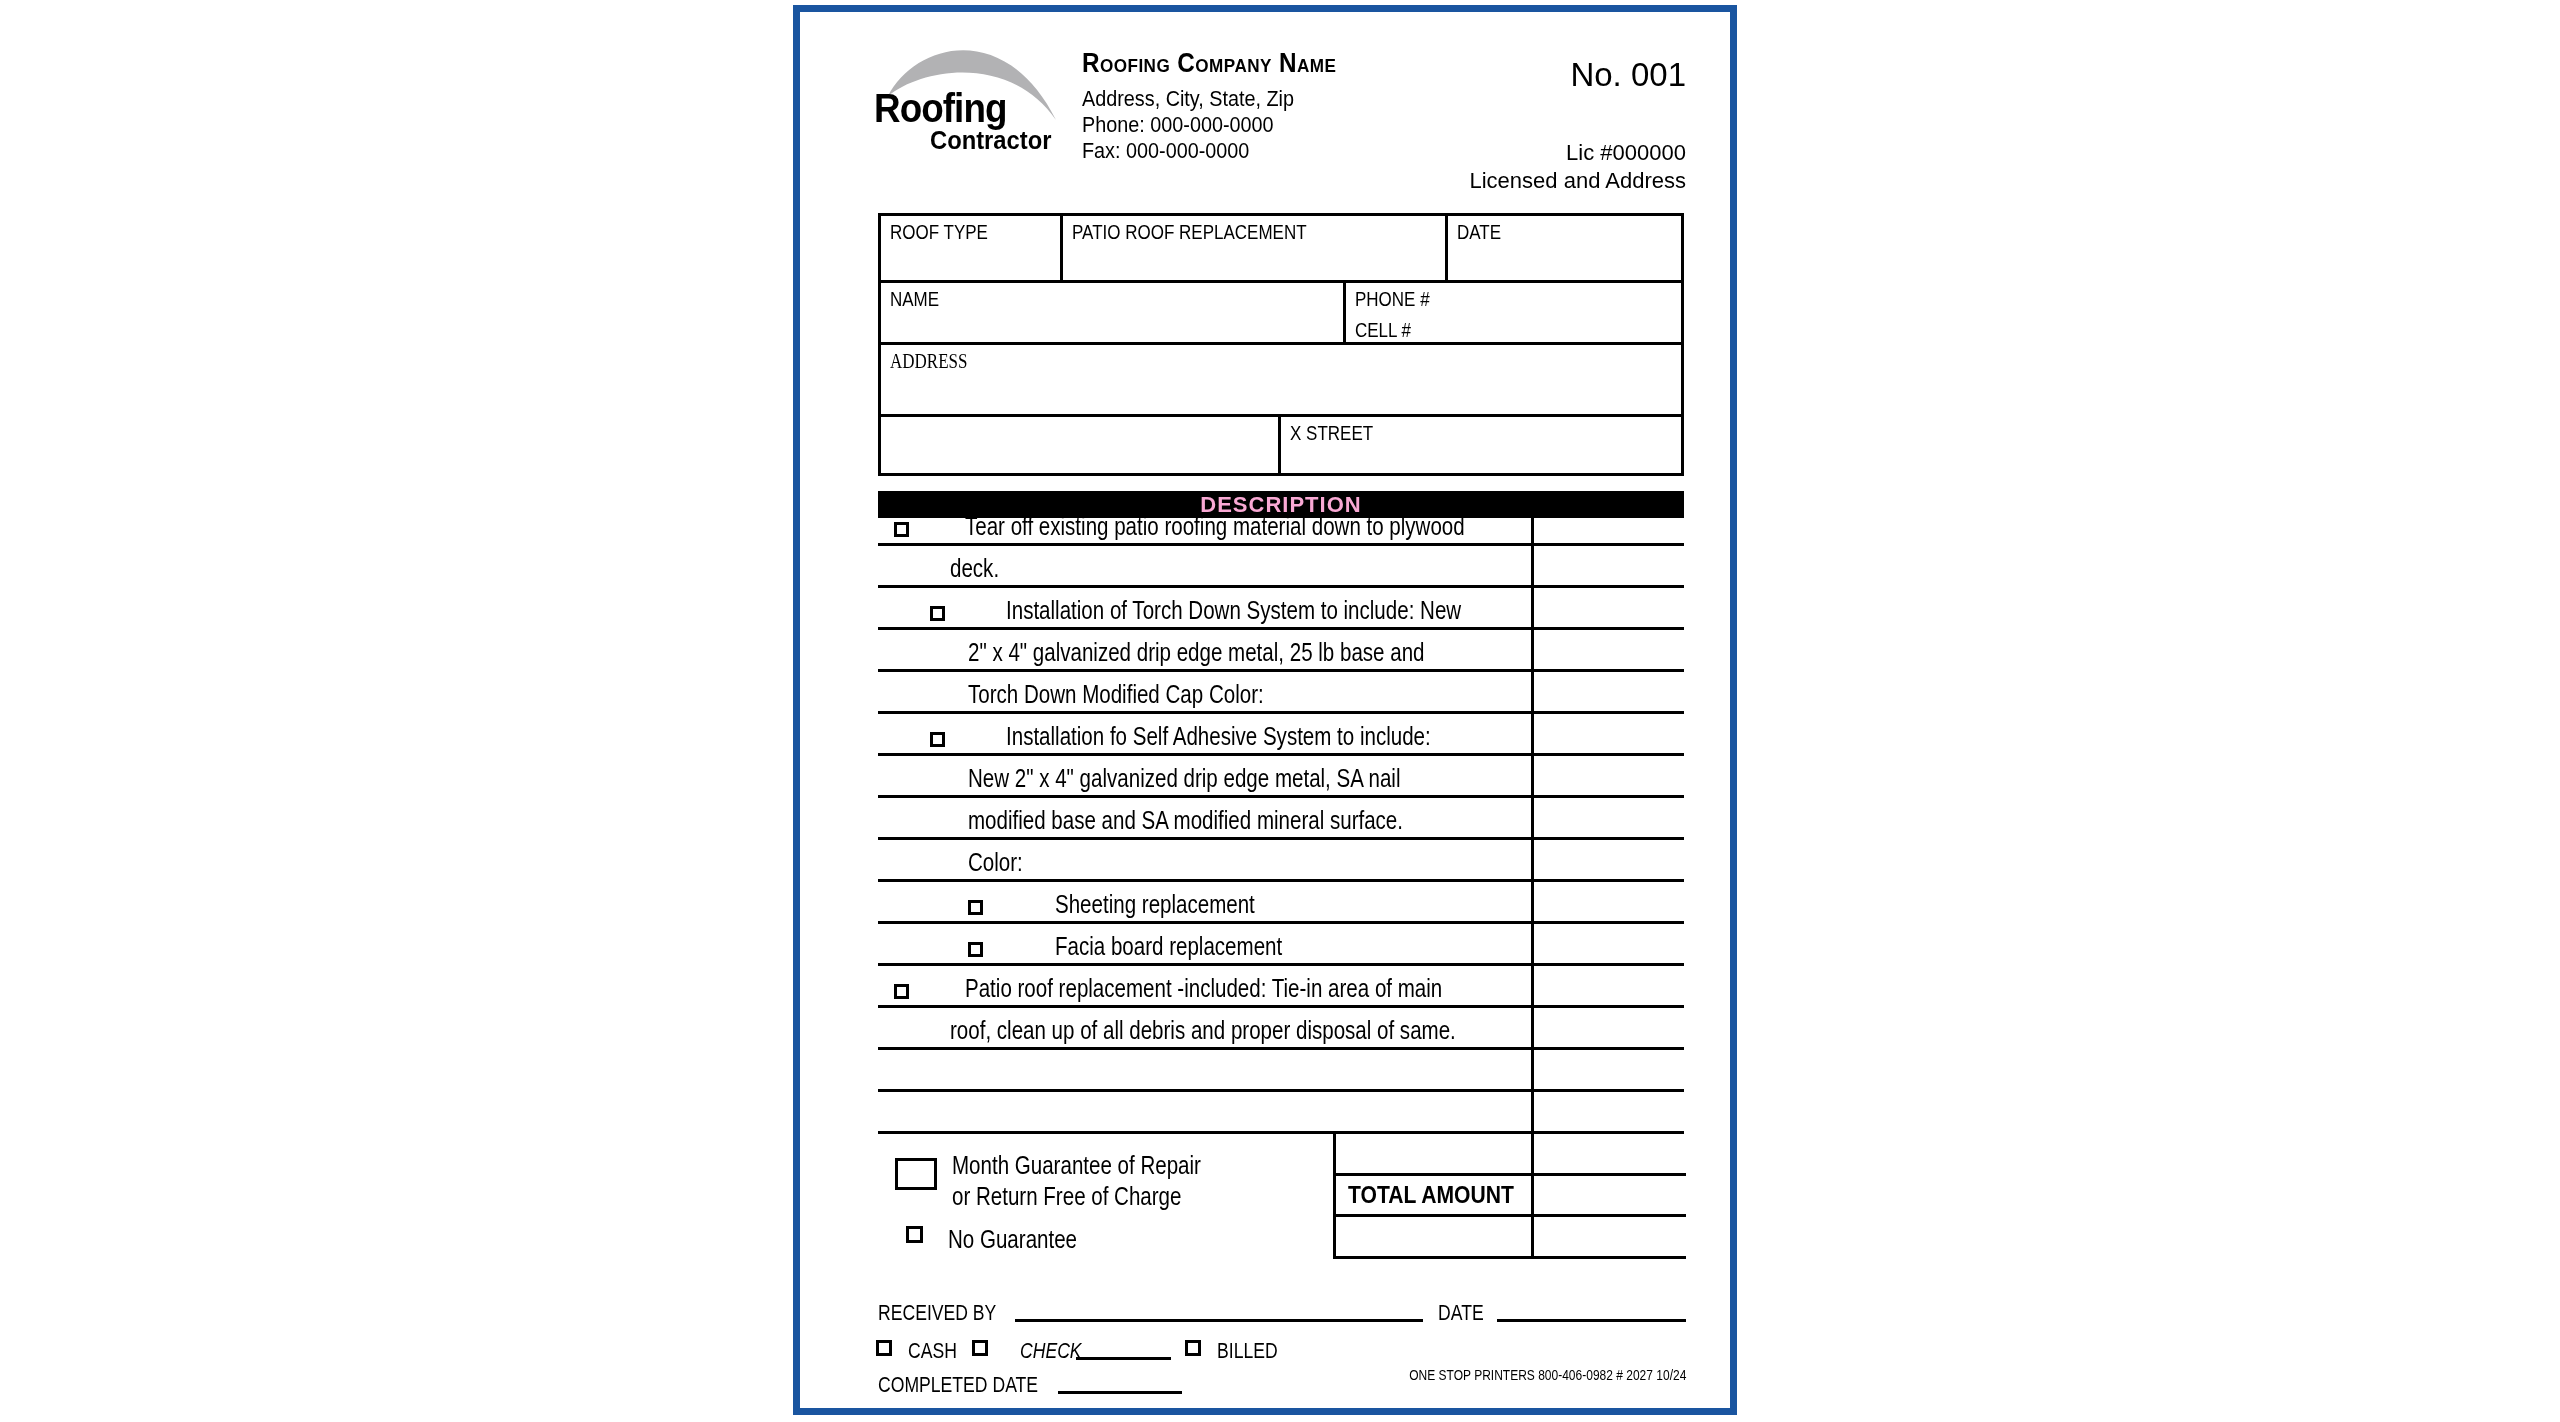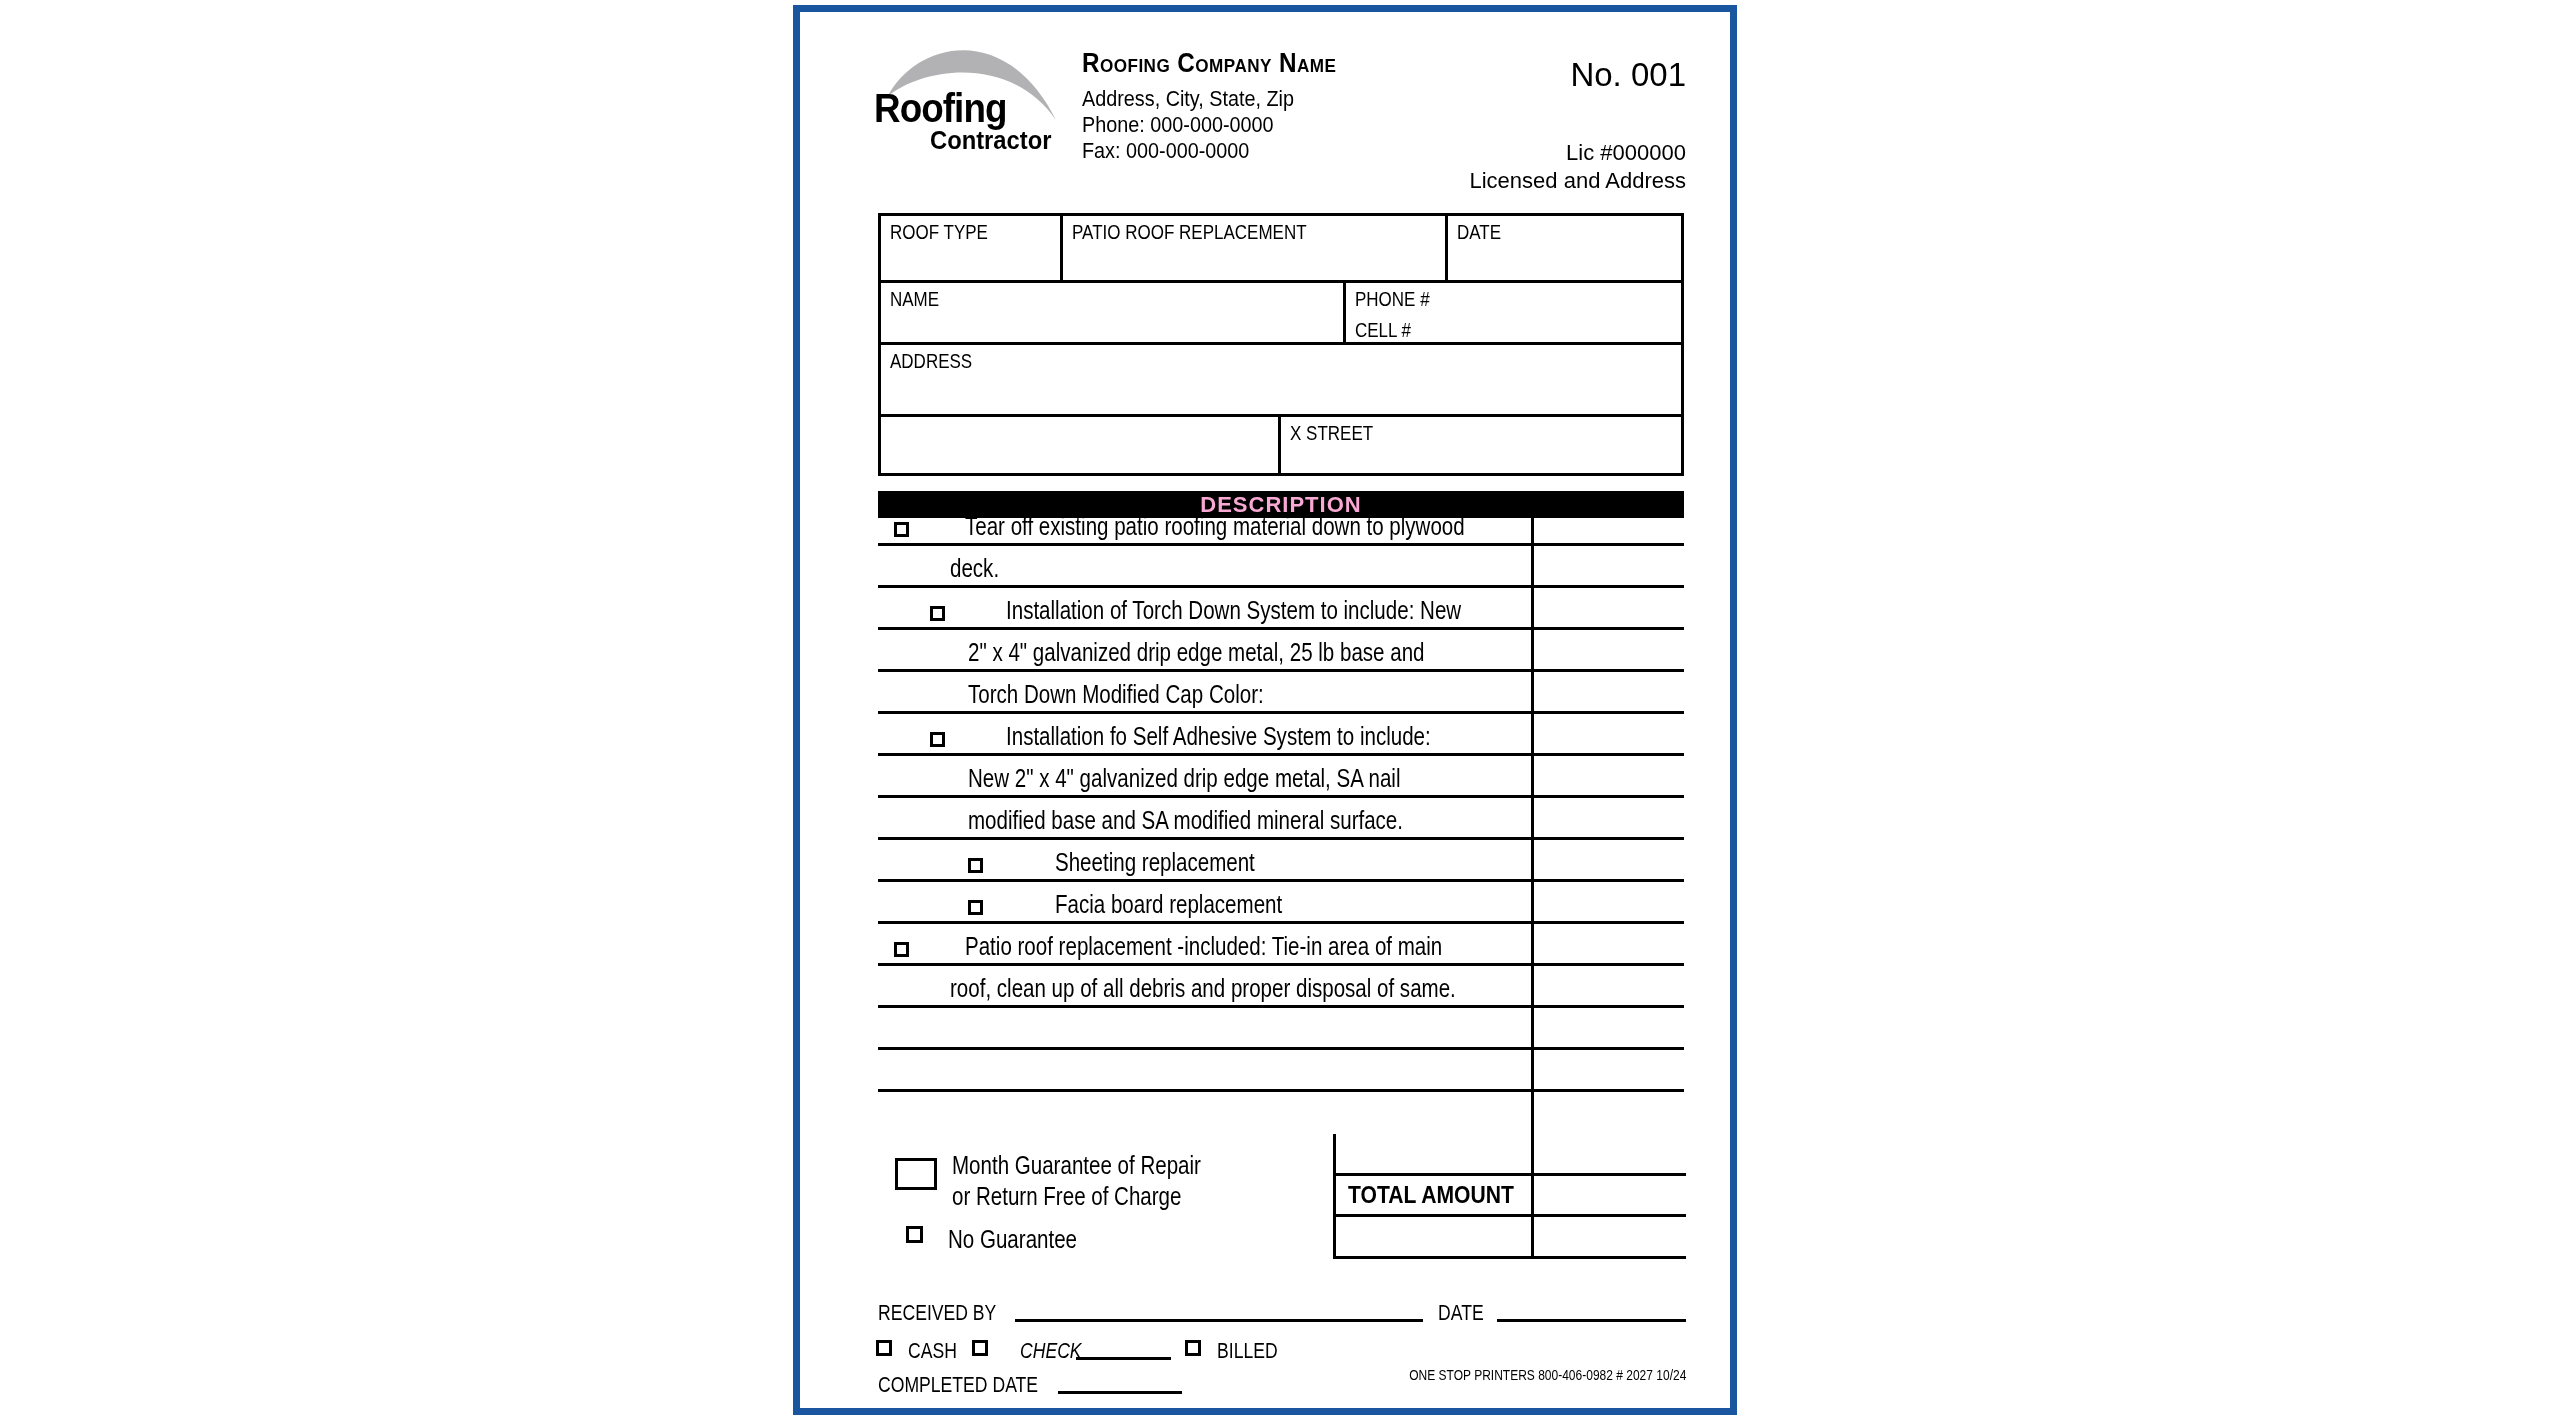--- a/index.html
+++ b/index.html
@@ -28,21 +28,21 @@
   .license{top:128px;font-size:22px;}
   .licensed{top:156px;font-size:22px;}
 
   
   .info-table{left:78px;top:201px;width:806px;border:3px solid var(--ink);}
   .it-row{display:flex;border-top:3px solid var(--ink);}
   .it-row:first-child{border-top:none;}
   .it-cell{padding:5px 9px;font-size:20px;}
   .it-cell .lbl{display:inline-block;transform:scaleX(.85);transform-origin:left top;white-space:nowrap;}
   .bl{border-left:3px solid var(--ink);}
-  .r1{height:64px;} .r2{height:62px;} .r3{height:72px;} .r4{height:59px;}
+  .r1{height:64px;} .r2{height:62px;} .r3{height:72px;font-family:Liberation Serif, serif;} .r4{height:59px;}
   .stack .lbl{display:block;}
   .stack .lbl + .lbl{margin-top:8px;}
 
   
   .desc-bar{left:78px;top:479px;width:806px;height:27px;background:var(--ink);color:#f9a8d4;
     font-size:22px;font-weight:700;letter-spacing:1px;text-align:center;line-height:27px;}
   .desc-area{left:78px;top:506px;width:806px;}
   .desc-row{display:flex;align-items:flex-end;border-bottom:3px solid var(--ink);height:42px;}
   .desc-row.first{height:28px;}
   .desc-text-cell{width:653px;display:flex;align-items:flex-end;padding-bottom:4px;overflow:visible;gap:44px;}
@@ -179,20 +179,26 @@
             <span class="desc-text cond">New 2" x 4" galvanized drip edge metal, SA nail</span>
           </div>
           <div class="desc-price-cell"></div>
         </div>
         <div class="desc-row ind-l1c">
           <div class="desc-text-cell">
             <span class="desc-text cond">modified base and SA modified mineral surface.</span>
           </div>
           <div class="desc-price-cell"></div>
         </div>
+        <div class="desc-row ind-l1c">
+          <div class="desc-text-cell">
+            <span class="desc-text cond">Color:</span>
+          </div>
+          <div class="desc-price-cell"></div>
+        </div>
         <div class="desc-row ind-l2">
           <div class="desc-text-cell">
             <span class="desc-cb"></span>
             <span class="desc-text cond">Sheeting replacement</span>
           </div>
           <div class="desc-price-cell"></div>
         </div>
         <div class="desc-row ind-l2">
           <div class="desc-text-cell">
             <span class="desc-cb"></span>

